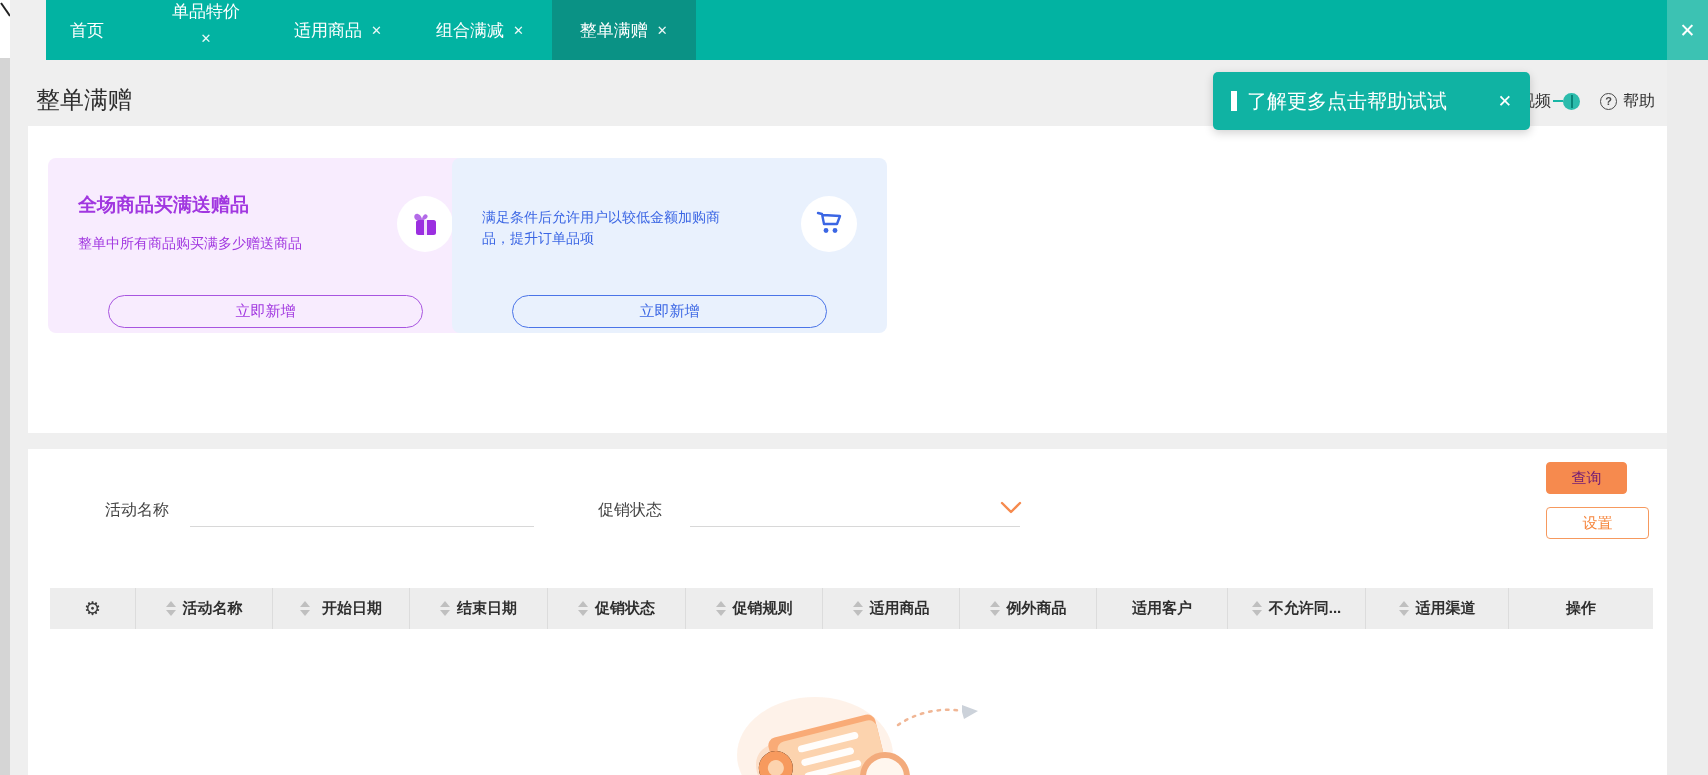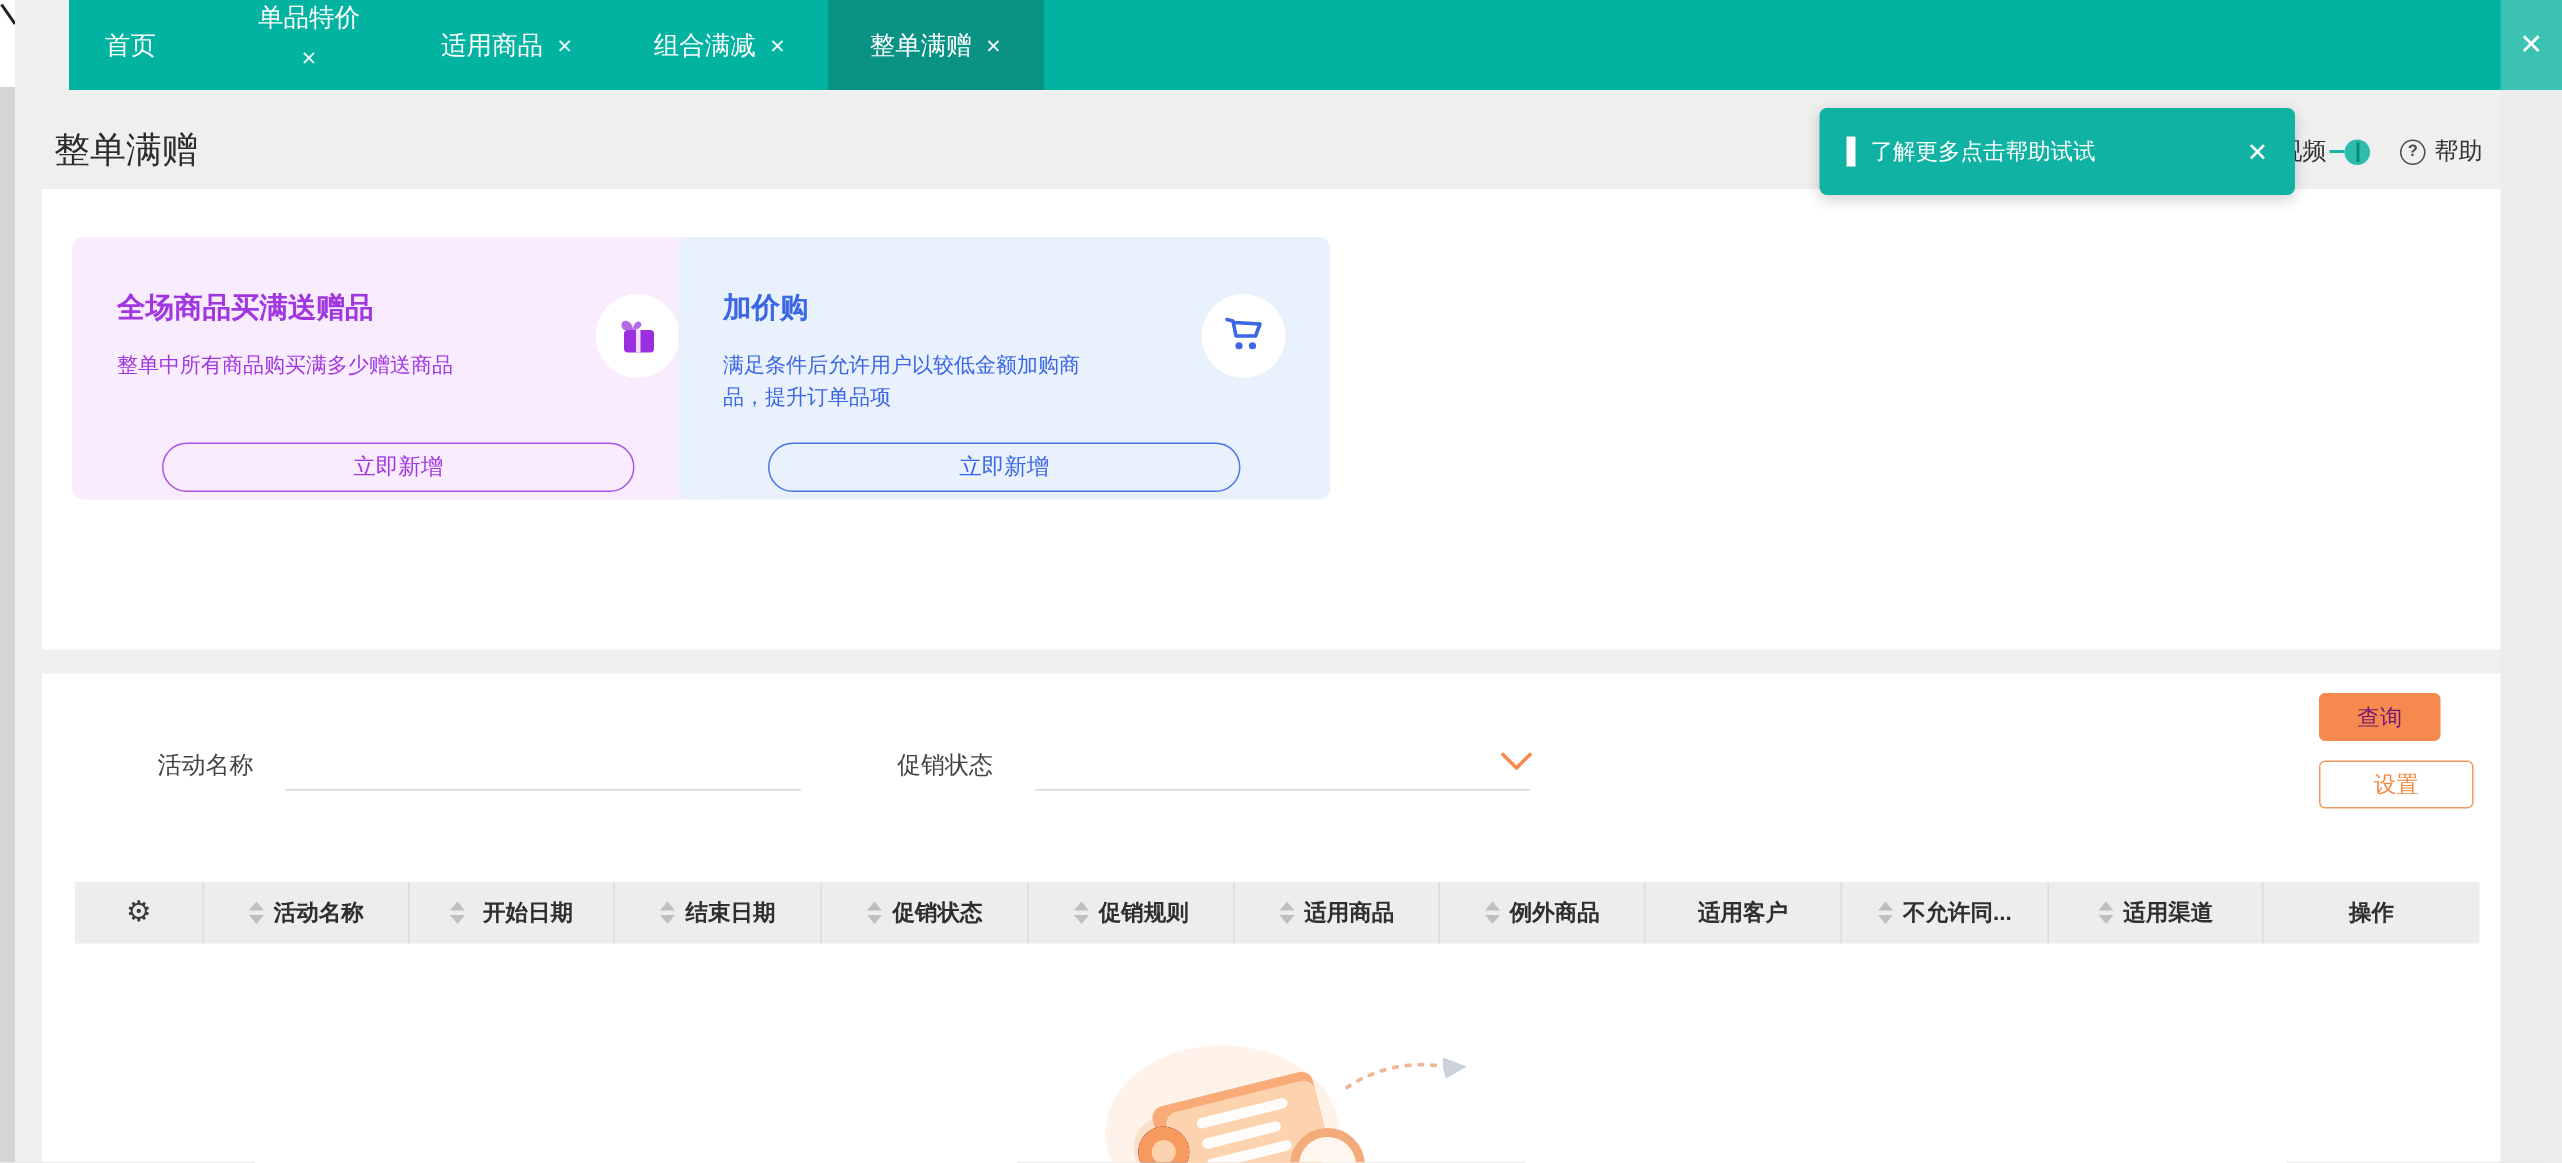--- a/index.html
+++ b/index.html
@@ -19,21 +19,21 @@
   .tab-close { font-size:13px; opacity:.92; line-height:1; }
   .rail-top { position:absolute; left:1667px; top:0; width:41px; height:60px; background:#3cc2b3; display:flex; align-items:center; justify-content:center; }
   .rail-close { color:#fff; font-size:19px; line-height:1; cursor:pointer; }
   .rail-body { position:absolute; left:1667px; top:60px; width:41px; height:715px; background:#ececec; }
 
   .page-title { position:absolute; left:36px; top:84px; font-size:24px; font-weight:500; color:#2d2d2d; }
 
   
   .banner { position:absolute; left:1213px; top:72px; width:317px; height:58px; background:#10b3a3; border-radius:5px; display:flex; align-items:center; padding:0 18px; box-shadow:0 3px 10px rgba(0,0,0,.18); z-index:5; }
   .banner-bar { width:6px; height:20px; background:#fff; margin-right:10px; flex:none; }
-  .banner-text { color:#fff; font-size:15px; white-space:nowrap; }
+  .banner-text { color:#fff; font-size:20px; white-space:nowrap; }
   .banner-close { margin-left:auto; color:#fff; font-size:17px; cursor:pointer; line-height:1; }
 
   
   .quick-links { position:absolute; left:1519px; top:90px; height:22px; display:flex; align-items:center; color:#333; font-size:16px; z-index:2; }
   .video-wrap { display:flex; align-items:center; cursor:pointer; }
   .video-toggle { display:flex; align-items:center; margin-left:2px; }
   .video-line { width:10px; height:2px; background:#18b5a5; }
   .video-knob { width:17px; height:17px; border-radius:50%; background:#2cbcac; position:relative; }
   .video-knob::after { content:""; position:absolute; left:8px; top:2px; width:2px; height:13px; background:#0a8478; }
   .help-wrap { display:flex; align-items:center; gap:6px; margin-left:20px; cursor:pointer; }
@@ -150,21 +150,20 @@
           <rect x="6" y="11" width="20" height="15" rx="2.5" fill="#9b2fe0"></rect>
           <rect x="14" y="11" width="3" height="15" fill="#fff" opacity="0.85"></rect>
           <path d="M6 11 C3 9 4 4 8 5 C11 6 12 9 12 11 Z" fill="#b36ae8"></path>
           <path d="M12 11 C12 7 15 4 17 6 C19 8 16 10.5 13 11 Z" fill="#b36ae8"></path>
         </svg>
       </div>
       <div class="card-btn">立即新增</div>
     </div>
 
     <div class="promo-card card-blue">
-      <div class="card-title">加价购</div>
       <div class="card-desc">满足条件后允许用户以较低金额加购商品，提升订单品项</div>
       <div class="card-icon-circle">
         <svg width="30" height="30" viewBox="0 0 30 30">
           <path d="M4 4 L8 5 L10 15 L23 15 L26 7 L9 6" fill="none" stroke="#3b66e4" stroke-width="2.4" stroke-linecap="round" stroke-linejoin="round"></path>
           <circle cx="12" cy="21.5" r="2.4" fill="#3b66e4"></circle>
           <circle cx="21" cy="21.5" r="2.4" fill="#3b66e4"></circle>
         </svg>
       </div>
       <div class="card-btn">立即新增</div>
     </div>

